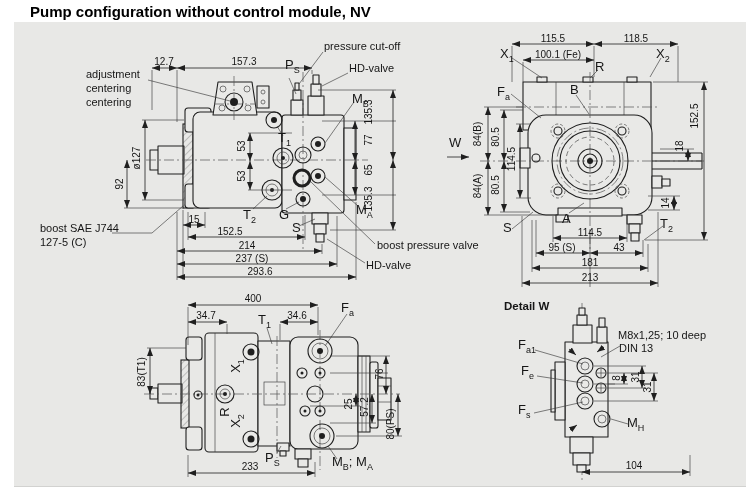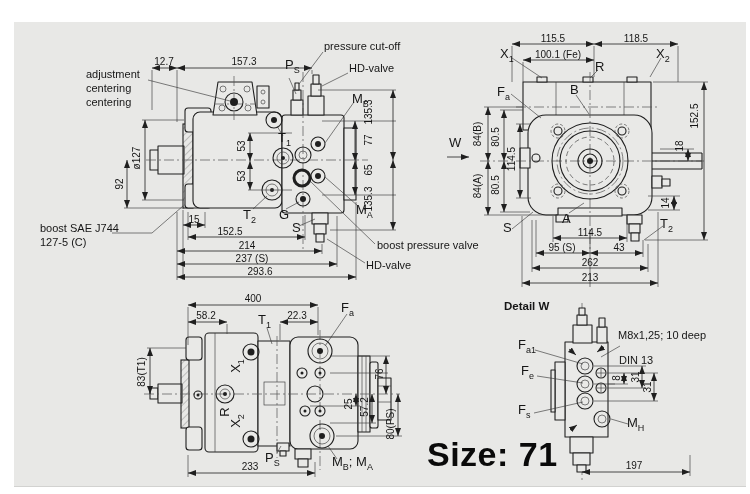--- a/index.html
+++ b/index.html
@@ -18,20 +18,21 @@
   .plbl { font-size:13px; }
   .plbl sub { font-size:9px; }
   .sizebig { font-size:34px; font-weight:bold; letter-spacing:0.5px; color:#0a0a0a; }
   svg { display:block; }
 </style>
 </head>
 <body>
 
 <div class="stage">
 
+  <div class="t ttl" style="left:30px; top:4px;">Pump configuration without control module, NV</div>
 
   <div class="panel"></div>
 
   <svg class="lw" width="750" height="494" viewBox="0 0 750 494">
     <defs>
       <marker id="ae" markerWidth="9" markerHeight="6" refX="8" refY="3" orient="auto" markerUnits="userSpaceOnUse">
         <path d="M0,0 L8,3 L0,6 z" fill="#1f1f1f"></path>
       </marker>
       <marker id="as" markerWidth="9" markerHeight="6" refX="0" refY="3" orient="auto" markerUnits="userSpaceOnUse">
         <path d="M8,0 L0,3 L8,6 z" fill="#1f1f1f"></path>
@@ -440,48 +441,47 @@
   <div class="t dim vert" style="left:679px;top:146px">18</div>
   <div class="t dim vert" style="left:665px;top:203px">14</div>
   <div class="t dim vert" style="left:477px;top:134px">84(B)</div>
   <div class="t dim vert" style="left:495px;top:137px">80.5</div>
   <div class="t dim vert" style="left:511px;top:159px">114.5</div>
   <div class="t dim vert" style="left:477px;top:186px">84(A)</div>
   <div class="t dim vert" style="left:495px;top:185px">80.5</div>
   <div class="t dim ctr" style="left:590px;top:227px">114.5</div>
   <div class="t dim ctr" style="left:562px;top:242px">95 (S)</div>
   <div class="t dim ctr" style="left:619px;top:242px">43</div>
-  <div class="t dim ctr" style="left:590px;top:257px">262</div>
+  <div class="t dim ctr" style="left:590px;top:257px">181</div>
   <div class="t dim ctr" style="left:590px;top:272px">213</div>
 
   <div class="t plbl" style="left:258px;top:313px"><span>T</span><sub>1</sub></div>
   <div class="t plbl" style="left:341px;top:301px"><span>F</span><sub>a</sub></div>
   <div class="t plbl vert" style="left:238px;top:366px"><span>X</span><sub>1</sub></div>
   <div class="t plbl vert" style="left:227px;top:412px"><span>R</span><sub></sub></div>
   <div class="t plbl vert" style="left:238px;top:421px"><span>X</span><sub>2</sub></div>
   <div class="t plbl" style="left:265px;top:451px"><span>P</span><sub>S</sub></div>
   <div class="t plbl" style="left:332px;top:455px"><span>M</span><sub>B</sub><span>; </span><span>M</span><sub>A</sub></div>
 
   <div class="t dim ctr" style="left:253px;top:293px">400</div>
-  <div class="t dim ctr" style="left:206px;top:310px">58.2</div>
-  <div class="t dim ctr" style="left:297px;top:310px">22.3</div>
+  <div class="t dim ctr" style="left:206px;top:310px">34.7</div>
+  <div class="t dim ctr" style="left:297px;top:310px">34.6</div>
   <div class="t dim vert" style="left:141px;top:372px">83(T1)</div>
   <div class="t dim ctr" style="left:250px;top:461px">233</div>
   <div class="t dim vert" style="left:379px;top:374px">76</div>
   <div class="t dim vert" style="left:364px;top:407px">57.2</div>
   <div class="t dim vert" style="left:348px;top:404px">25</div>
   <div class="t dim vert" style="left:390px;top:424px">80(PS)</div>
 
   <div class="t annb" style="left:504px;top:300px">Detail W</div>
   <div class="t ann" style="left:618px;top:329px">M8x1,25; 10 deep</div>
-  <div class="t ann" style="left:619px;top:354px">DIN 13</div>
+  <div class="t ann" style="left:619px;top:342px">DIN 13</div>
   <div class="t plbl" style="left:518px;top:338px"><span>F</span><sub>a1</sub></div>
   <div class="t plbl" style="left:521px;top:364px"><span>F</span><sub>e</sub></div>
   <div class="t plbl" style="left:518px;top:403px"><span>F</span><sub>s</sub></div>
   <div class="t plbl" style="left:627px;top:416px"><span>M</span><sub>H</sub></div>
   <div class="t dim vert" style="left:616px;top:378px">8</div>
   <div class="t dim vert" style="left:635px;top:377px">31</div>
   <div class="t dim vert" style="left:647px;top:387px">31</div>
-  <div class="t dim ctr" style="left:634px;top:460px">197</div>
-
-  <div class="t sizebig" style="left:427px;top:436px">Size: 71</div>
+  <div class="t dim ctr" style="left:634px;top:460px">104</div>
+
 
 </div>
 
 </body></html>

